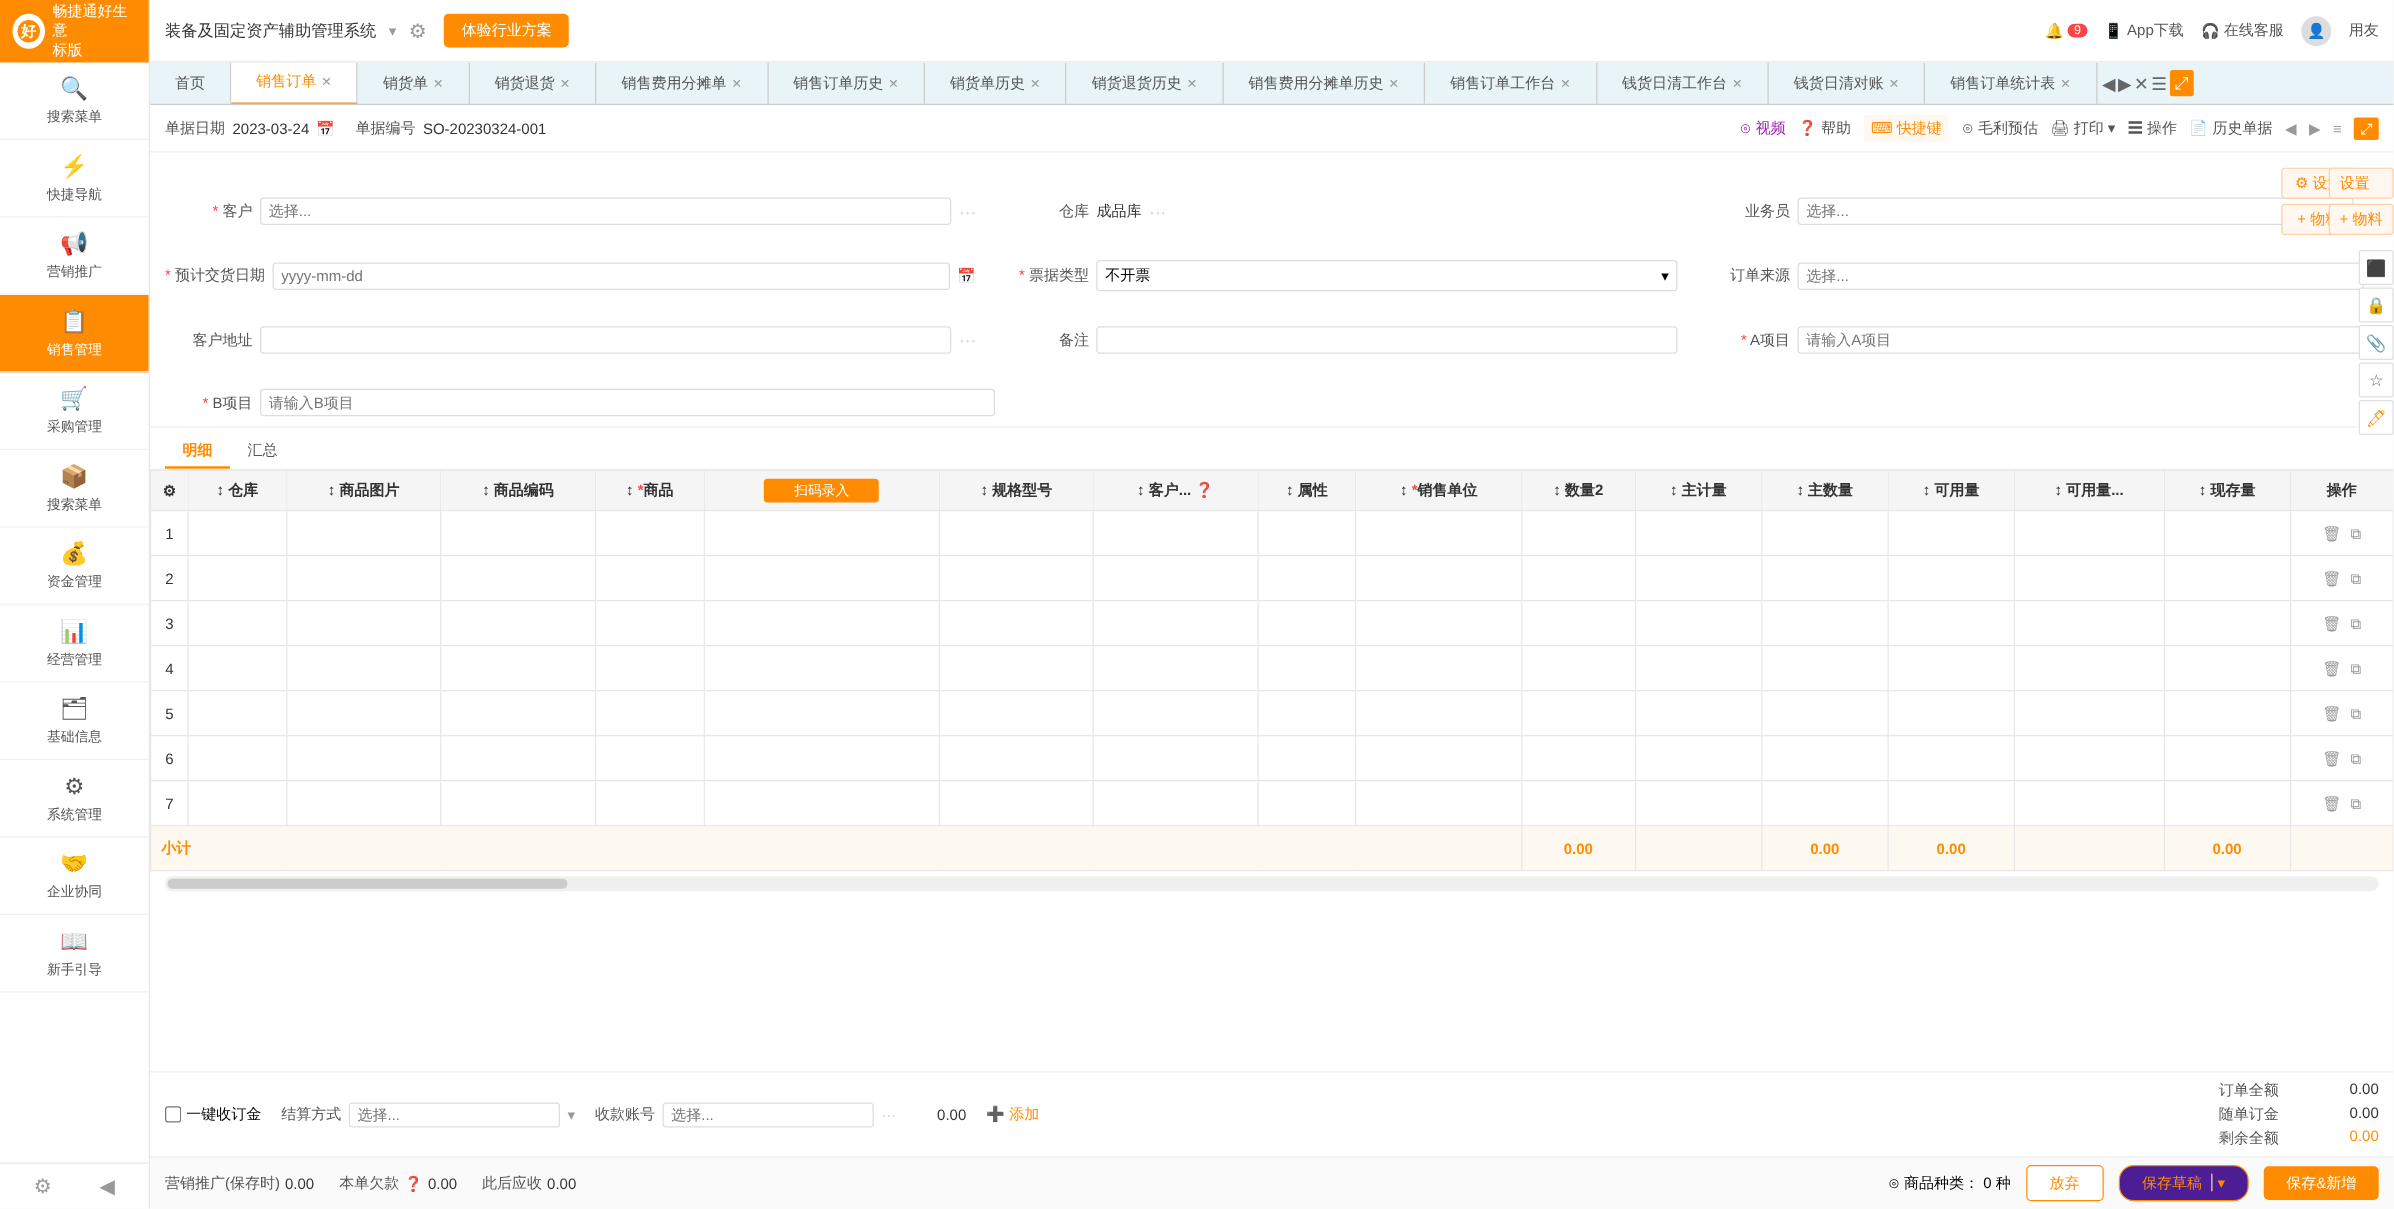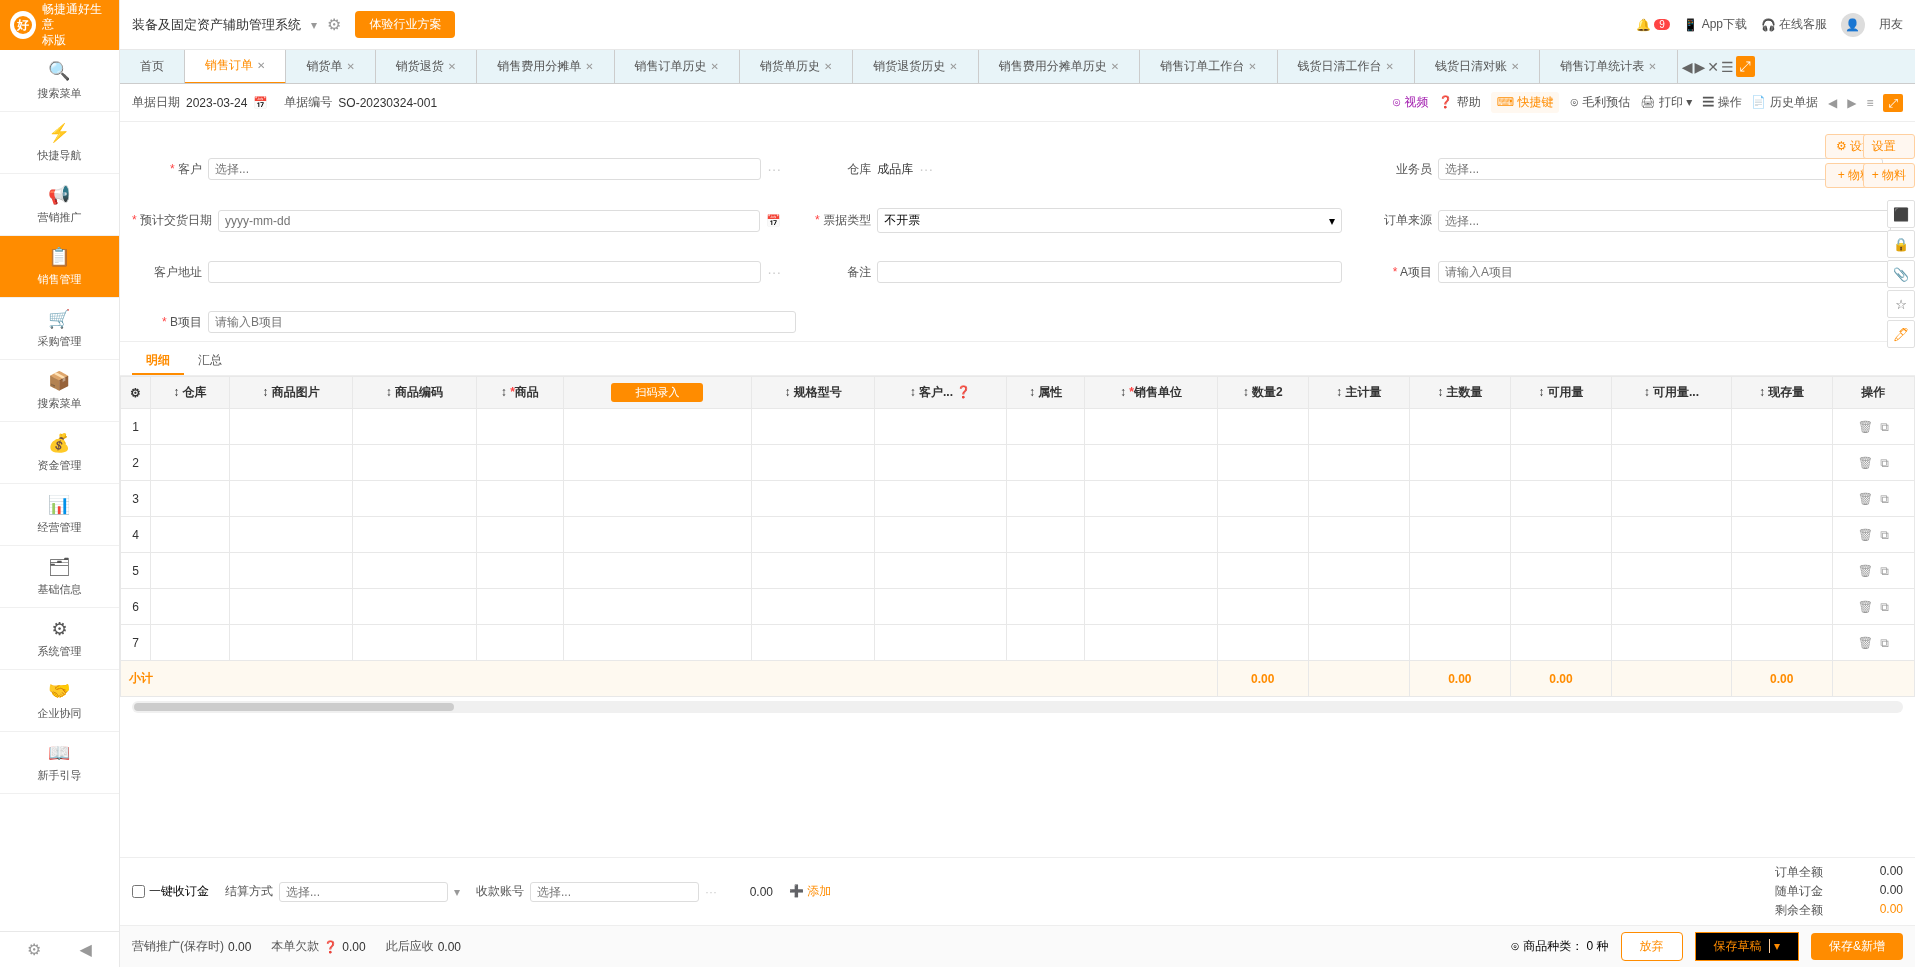--- a/index.html
+++ b/index.html
@@ -92,21 +92,21 @@
     .amount-value.highlight { color: #ff8c00; }
 
     
     .footer { border-top: 1px solid #eee; padding: 6px 12px; display: flex; align-items: center; background: #fafafa; flex-shrink: 0; }
     .footer-info { display: flex; gap: 20px; }
     .footer-field { display: flex; align-items: center; gap: 4px; color: #555; }
     .footer-value { color: #333; }
     .footer-right { margin-left: auto; display: flex; align-items: center; gap: 12px; }
     .goods-count { color: #000000; }
     .btn-abandon { border: 1px solid #ff8c00; color: #ff8c00; background: #fff; border-radius: 4px; padding: 5px 18px; cursor: pointer; }
-    .btn-save-draft { border: 1px solid #ff8c00; color: #ff8c00; background: #000000; border-radius: 0; padding: 5px 18px; cursor: pointer; }
+    .btn-save-draft { border: 1px solid #ff8c00; color: #ff8c00; background: #4c1d95; border-radius: 12px; padding: 5px 18px; cursor: pointer; }
     .btn-save-new { background: #ff8c00; color: #fff; border: none; border-radius: 4px; padding: 5px 18px; cursor: pointer; }
 
     
     .scroll-hint { height: 12px; background: #f0f0f0; margin: 0 12px; border-radius: 6px; display: flex; align-items: center; }
     .scroll-thumb { width: 320px; height: 8px; background: #ccc; border-radius: 4px; margin: 2px; }
 
     
     .side-actions { position: fixed; right: 0; top: 200px; display: flex; flex-direction: column; gap: 2px; z-index: 10; }
     .side-action-btn { width: 28px; height: 28px; background: #fff; border: 1px solid #e0e0e0; display: flex; align-items: center; justify-content: center; cursor: pointer; color: #666; border-radius: 2px; font-size: 13px; }
     .set-item { background: #fff7f0; color: #ff8c00; border: 1px solid #ffd0a0; border-radius: 3px; padding: 2px 8px; cursor: pointer; font-size: 12px; }

